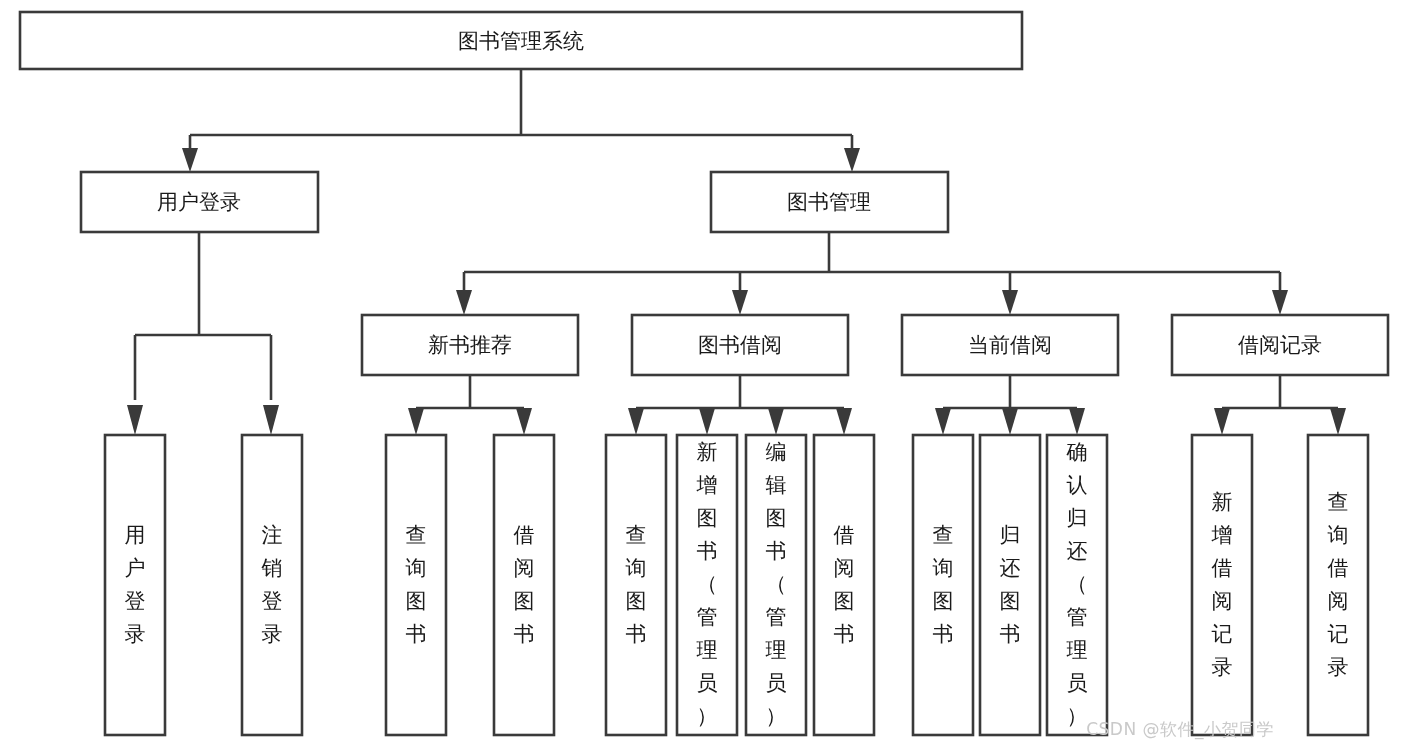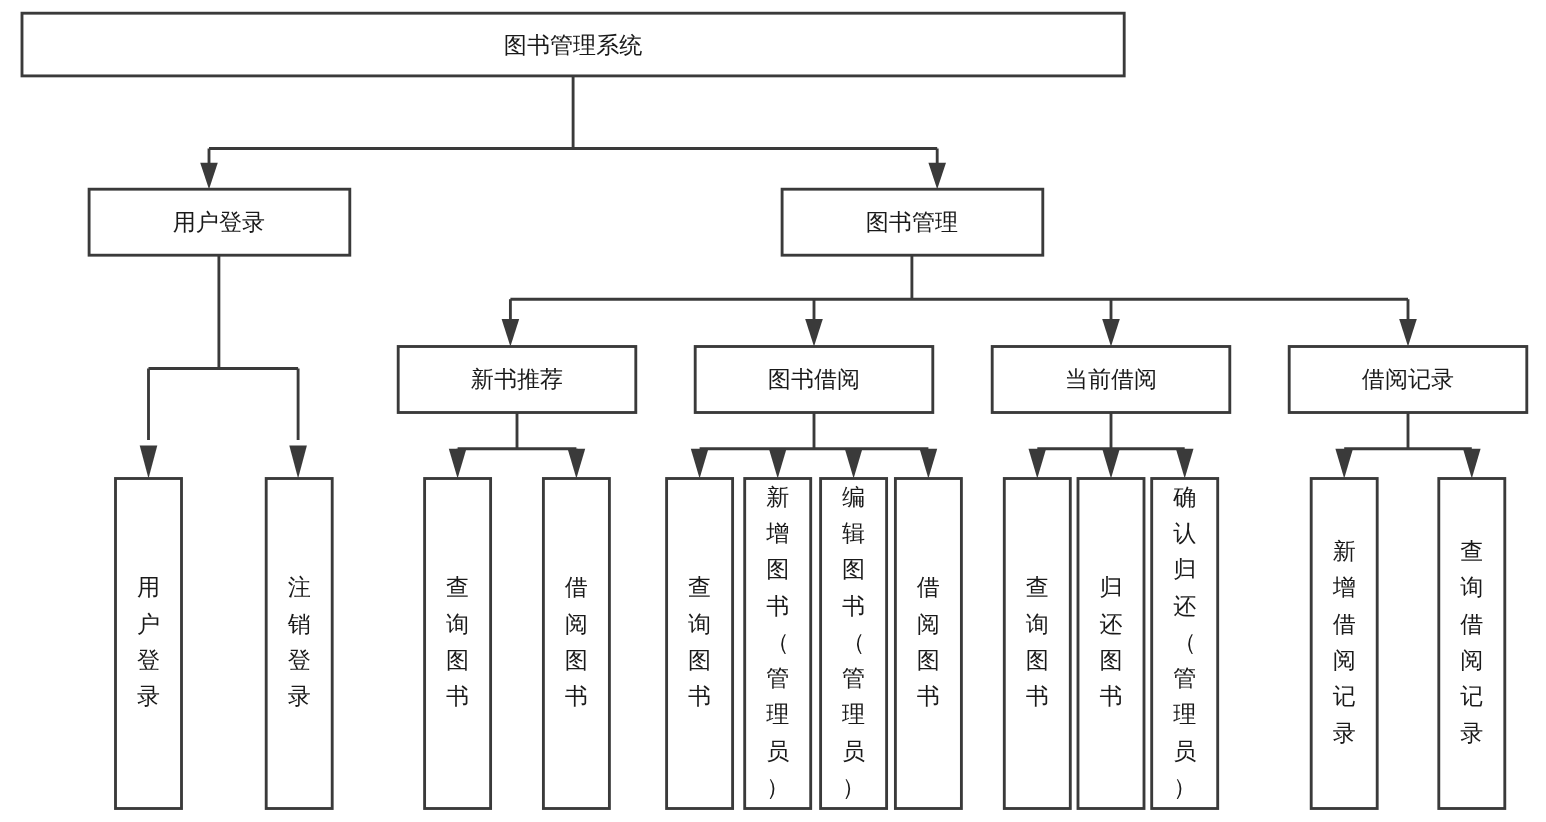--- a/index.html
+++ b/index.html
@@ -232,14 +232,15 @@
       <text class="node-label-v vert" x="1222"><tspan x="1222" y="502.5" dominant-baseline="middle">新</tspan><tspan x="1222" y="535.5" dominant-baseline="middle">增</tspan><tspan x="1222" y="568.5" dominant-baseline="middle">借</tspan><tspan x="1222" y="601.5" dominant-baseline="middle">阅</tspan><tspan x="1222" y="634.5" dominant-baseline="middle">记</tspan><tspan x="1222" y="667.5" dominant-baseline="middle">录</tspan></text>
     </g>
 
     <g>
       <rect class="node-box" x="1308" y="435" width="60" height="300"></rect>
       <text class="node-label-v vert" x="1338"><tspan x="1338" y="502.5" dominant-baseline="middle">查</tspan><tspan x="1338" y="535.5" dominant-baseline="middle">询</tspan><tspan x="1338" y="568.5" dominant-baseline="middle">借</tspan><tspan x="1338" y="601.5" dominant-baseline="middle">阅</tspan><tspan x="1338" y="634.5" dominant-baseline="middle">记</tspan><tspan x="1338" y="667.5" dominant-baseline="middle">录</tspan></text>
     </g>
 
   </svg>
 
+  <div class="watermark">CSDN @软件_小贺同学</div>
 
 </div>
 
 </body></html>

